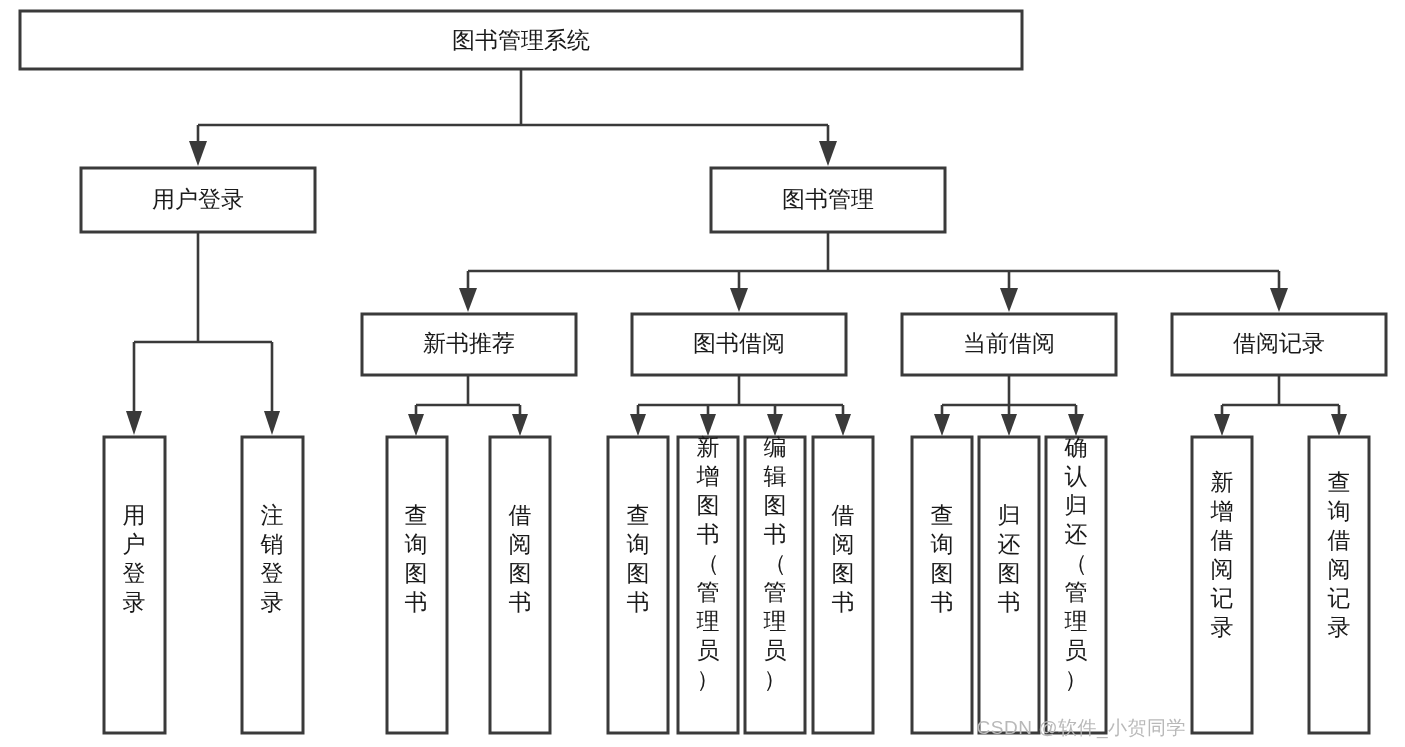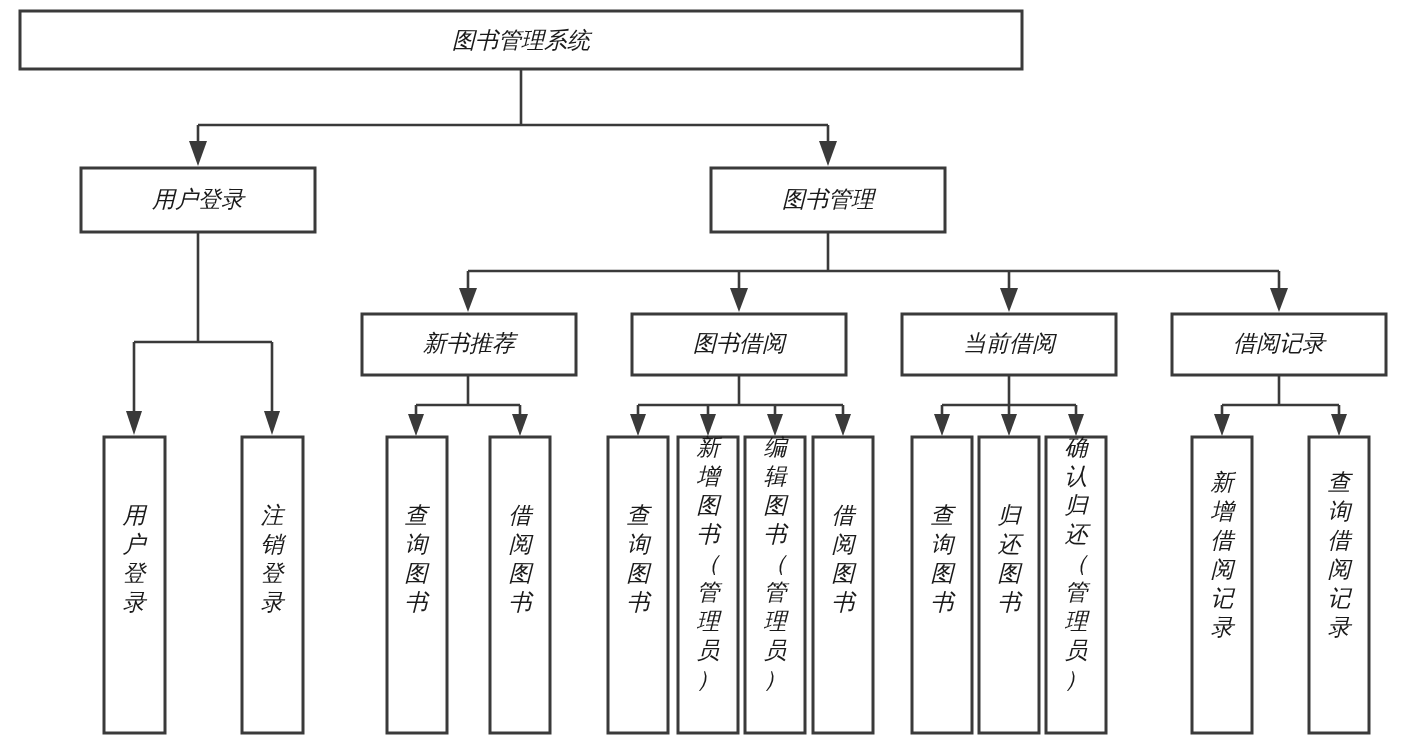--- a/index.html
+++ b/index.html
@@ -11,21 +11,20 @@
     width: 1405px;
     height: 747px;
     font-family: "Liberation Sans", "DejaVu Sans", sans-serif;
     overflow: hidden;
     position: relative;
   }
   #diagram-root {
     position: relative;
     width: 1194px;
     height: 747px;
-    font-style: italic;
   }
   svg.diagram-canvas {
     position: absolute;
     top: 0;
     left: 0;
     width: 1405px;
     height: 747px;
   }
   .node-box {
     fill: #ffffff;
@@ -245,14 +244,15 @@
       <text class="node-label-v" x="1222" y="490"><tspan x="1222" dy="0">新</tspan><tspan x="1222" dy="29">增</tspan><tspan x="1222" dy="29">借</tspan><tspan x="1222" dy="29">阅</tspan><tspan x="1222" dy="29">记</tspan><tspan x="1222" dy="29">录</tspan></text>
     </g>
 
     <g>
       <rect class="node-box" x="1309" y="437" width="60" height="296"></rect>
       <text class="node-label-v" x="1339" y="490"><tspan x="1339" dy="0">查</tspan><tspan x="1339" dy="29">询</tspan><tspan x="1339" dy="29">借</tspan><tspan x="1339" dy="29">阅</tspan><tspan x="1339" dy="29">记</tspan><tspan x="1339" dy="29">录</tspan></text>
     </g>
 
   </svg>
 
+  <div class="watermark-text">CSDN @软件_小贺同学</div>
 
 </div>
 
 </body></html>

